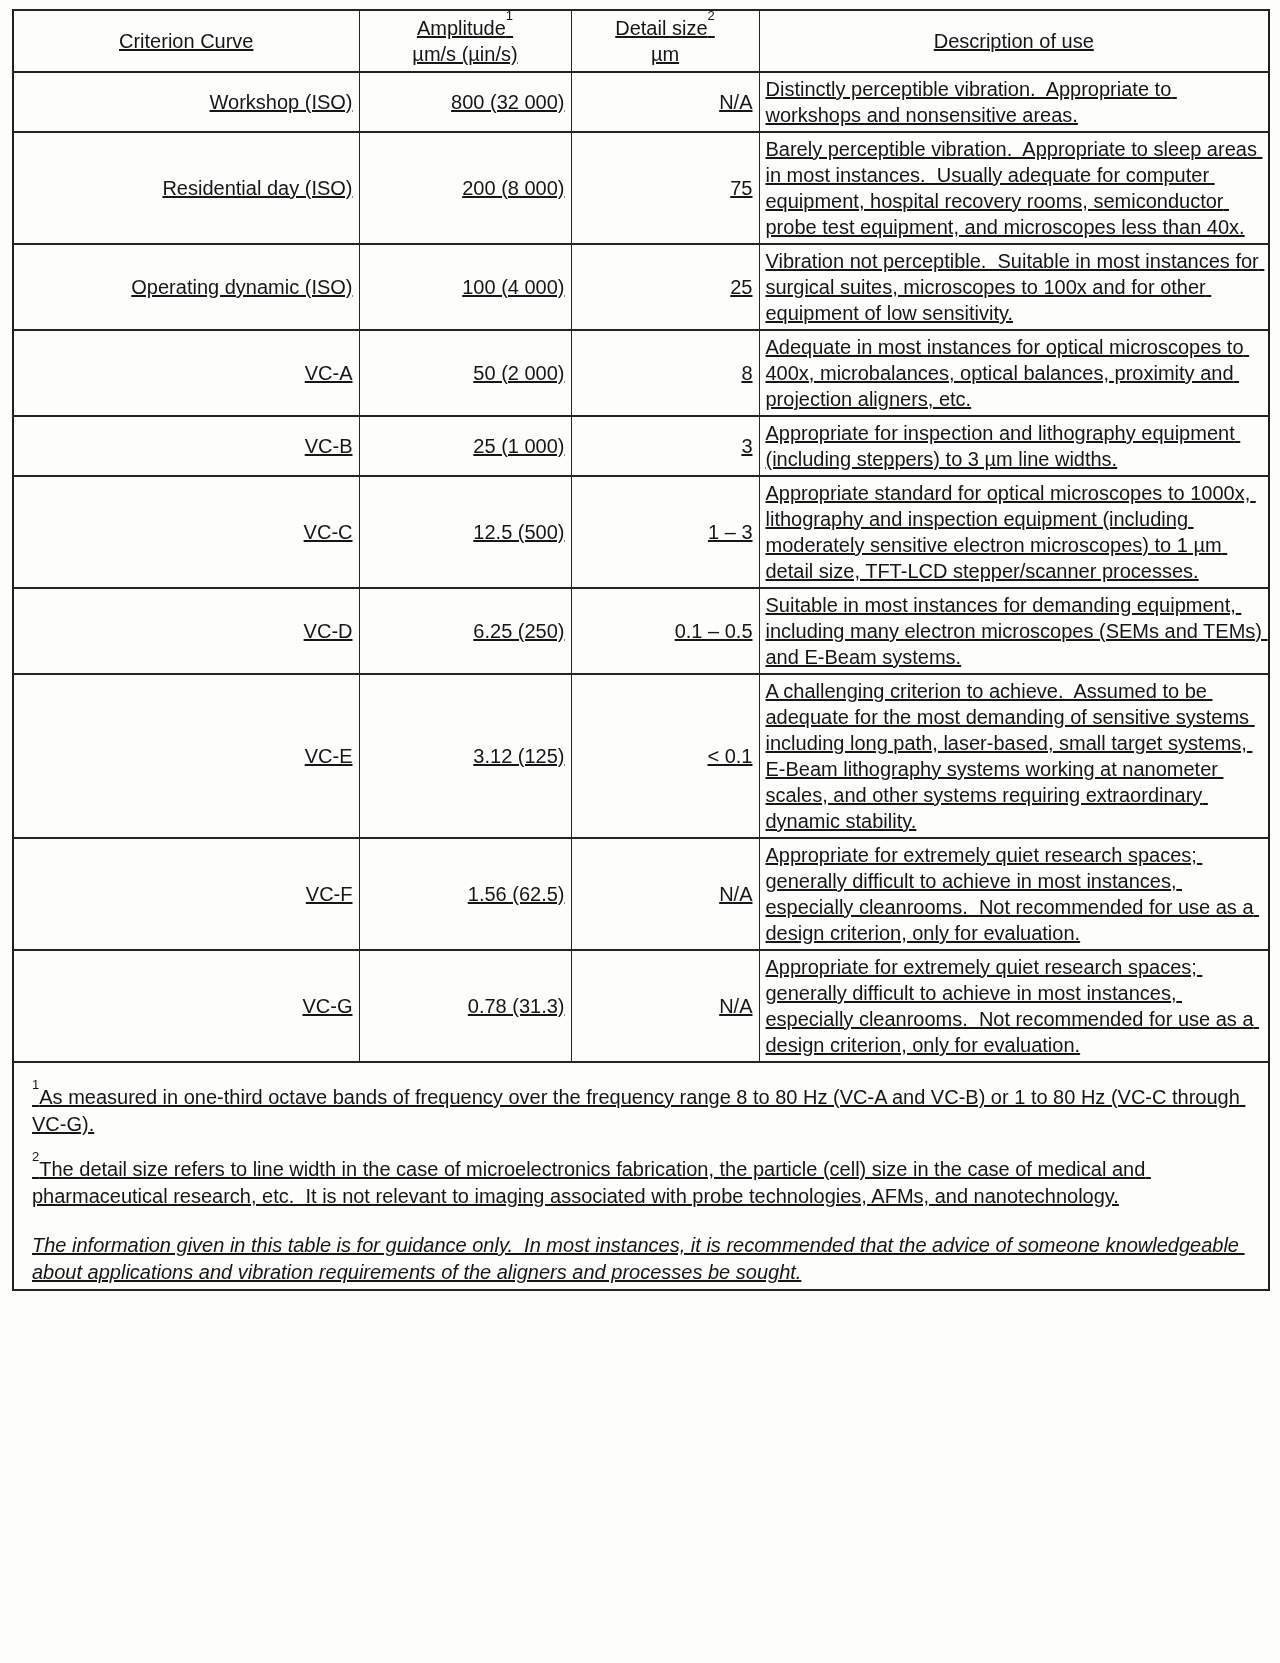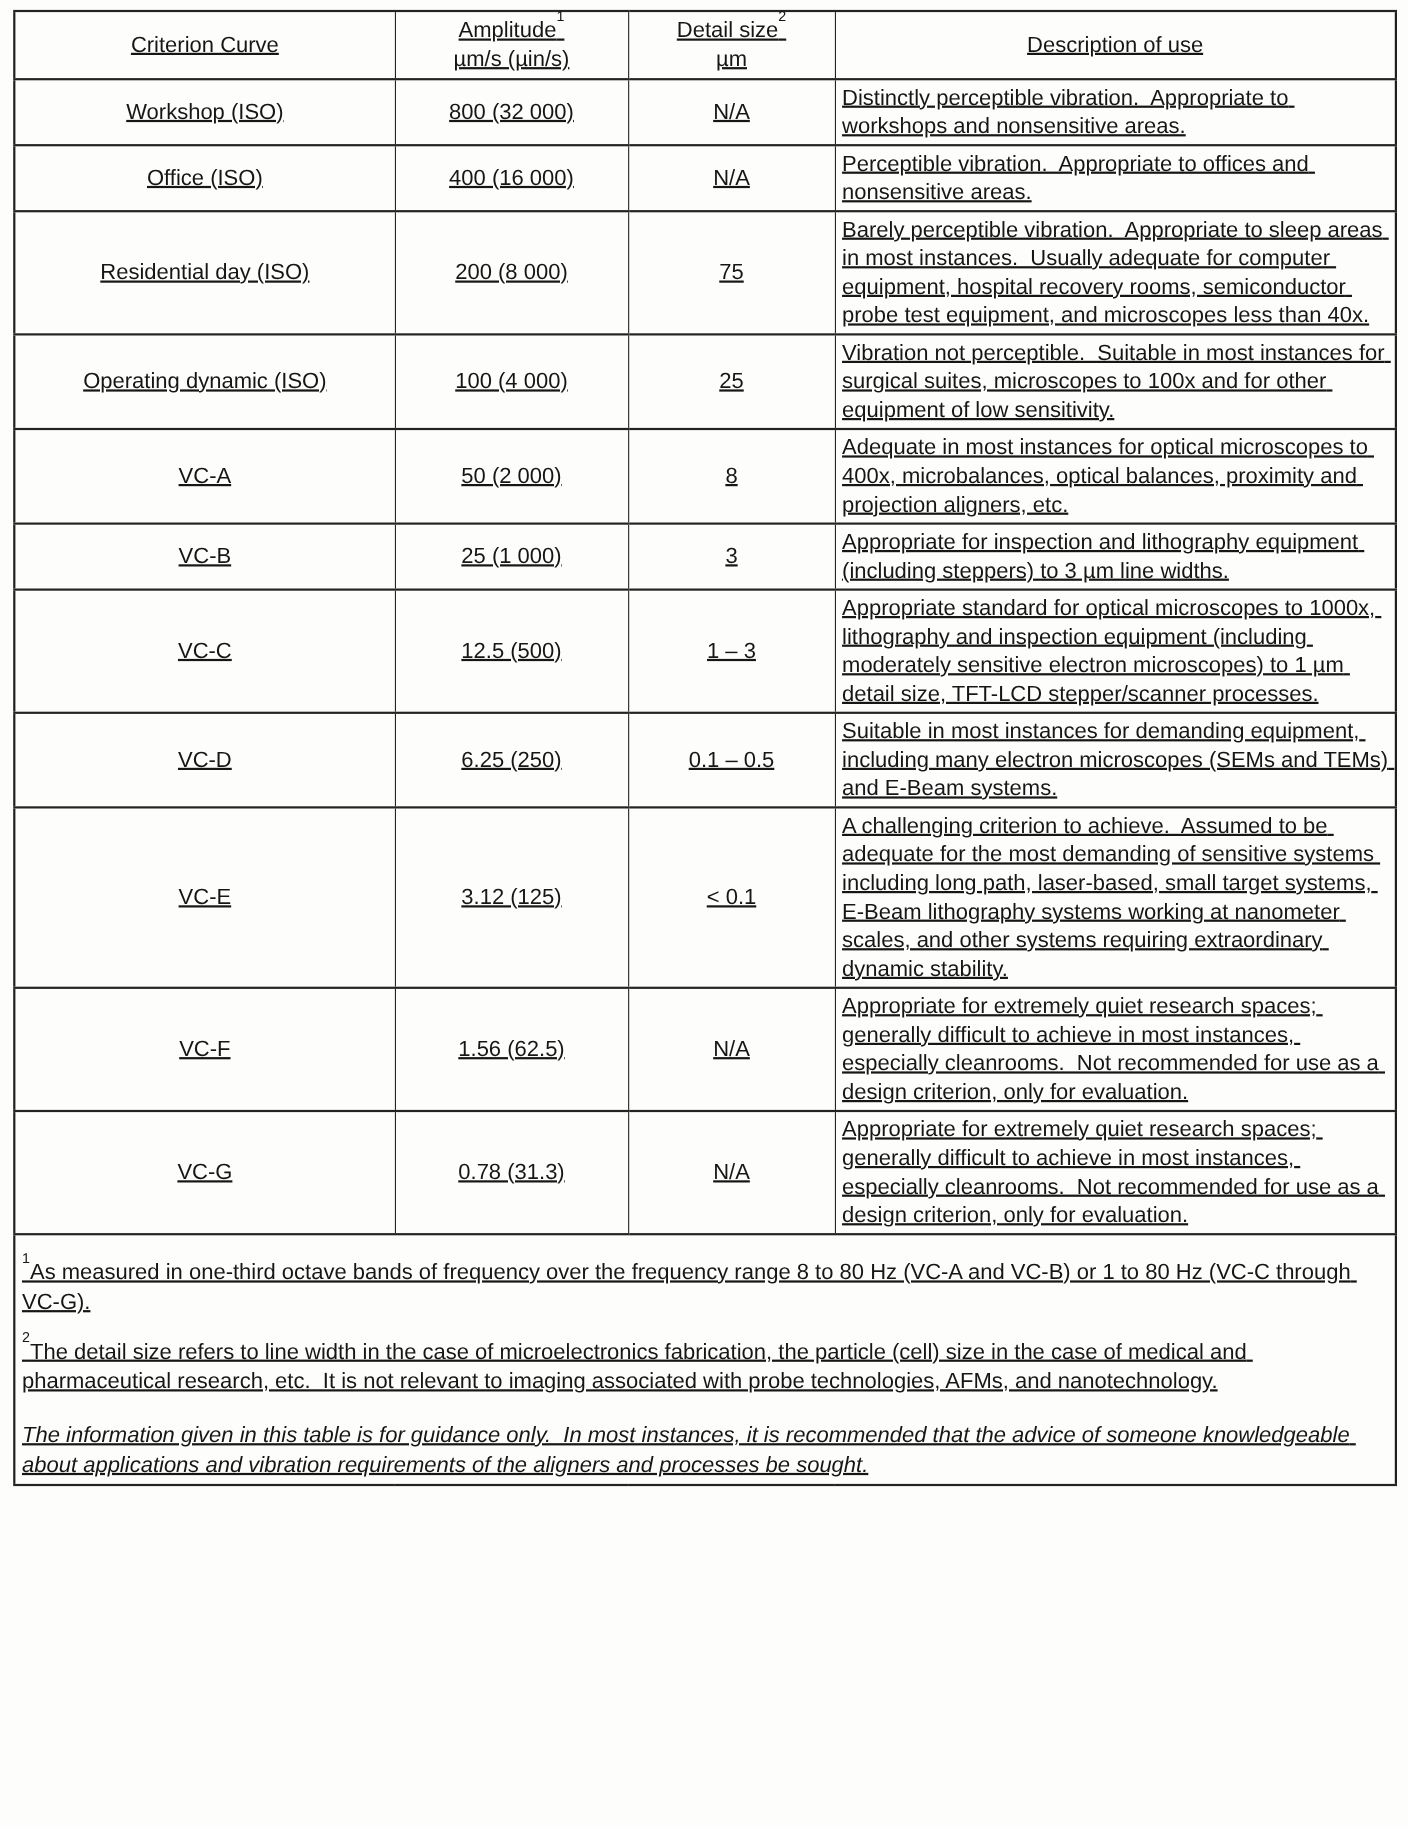--- a/index.html
+++ b/index.html
@@ -37,21 +37,21 @@
     line-height: 26px;
     font-weight: normal;
     vertical-align: middle;
     padding: 3px 6px;
   }
   .vc-table th {
     text-align: center;
     padding: 4px 4px;
   }
   .cell-center {
-    text-align: center;
+    text-align: right;
   }
   .cell-desc {
     text-align: left;
     vertical-align: top;
     padding: 2px 8px 4px 9px;
     white-space: pre-wrap;
     margin-left: 36px;
   }
   sup.fnref {
     font-size: 13px;
@@ -61,21 +61,21 @@
   }
   .hdr-line {
     display: block;
   }
   .footer-cell {
     text-align: left;
     vertical-align: top;
     padding: 6px 18px 14px 16px;
   }
   .footer-cell p {
-    margin: 18px 0 0 0;
+    margin: 18px 0 0 12px;
     font-size: 20px;
     line-height: 27px;
     white-space: pre-wrap;
   }
   .footer-cell p.note {
     font-style: italic;
     margin-top: 22px;
   }
 </style>
 </head>
@@ -106,26 +106,20 @@
           <span class="hdr-line">Description of use</span>
         </th>
       </tr>
     </thead>
     <tbody>
       <tr>
         <td class="cell-center">Workshop (ISO)</td>
         <td class="cell-center">800 (32 000)</td>
         <td class="cell-center">N/A</td>
         <td class="cell-desc">Distinctly perceptible vibration.  Appropriate to workshops and nonsensitive areas.</td>
-      </tr>
-      <tr>
-        <td class="cell-center">Office (ISO)</td>
-        <td class="cell-center">400 (16 000)</td>
-        <td class="cell-center">N/A</td>
-        <td class="cell-desc">Perceptible vibration.  Appropriate to offices and nonsensitive areas.</td>
       </tr>
       <tr>
         <td class="cell-center">Residential day (ISO)</td>
         <td class="cell-center">200 (8 000)</td>
         <td class="cell-center">75</td>
         <td class="cell-desc">Barely perceptible vibration.  Appropriate to sleep areas in most instances.  Usually adequate for computer equipment, hospital recovery rooms, semiconductor probe test equipment, and microscopes less than 40x.</td>
       </tr>
       <tr>
         <td class="cell-center">Operating dynamic (ISO)</td>
         <td class="cell-center">100 (4 000)</td>

